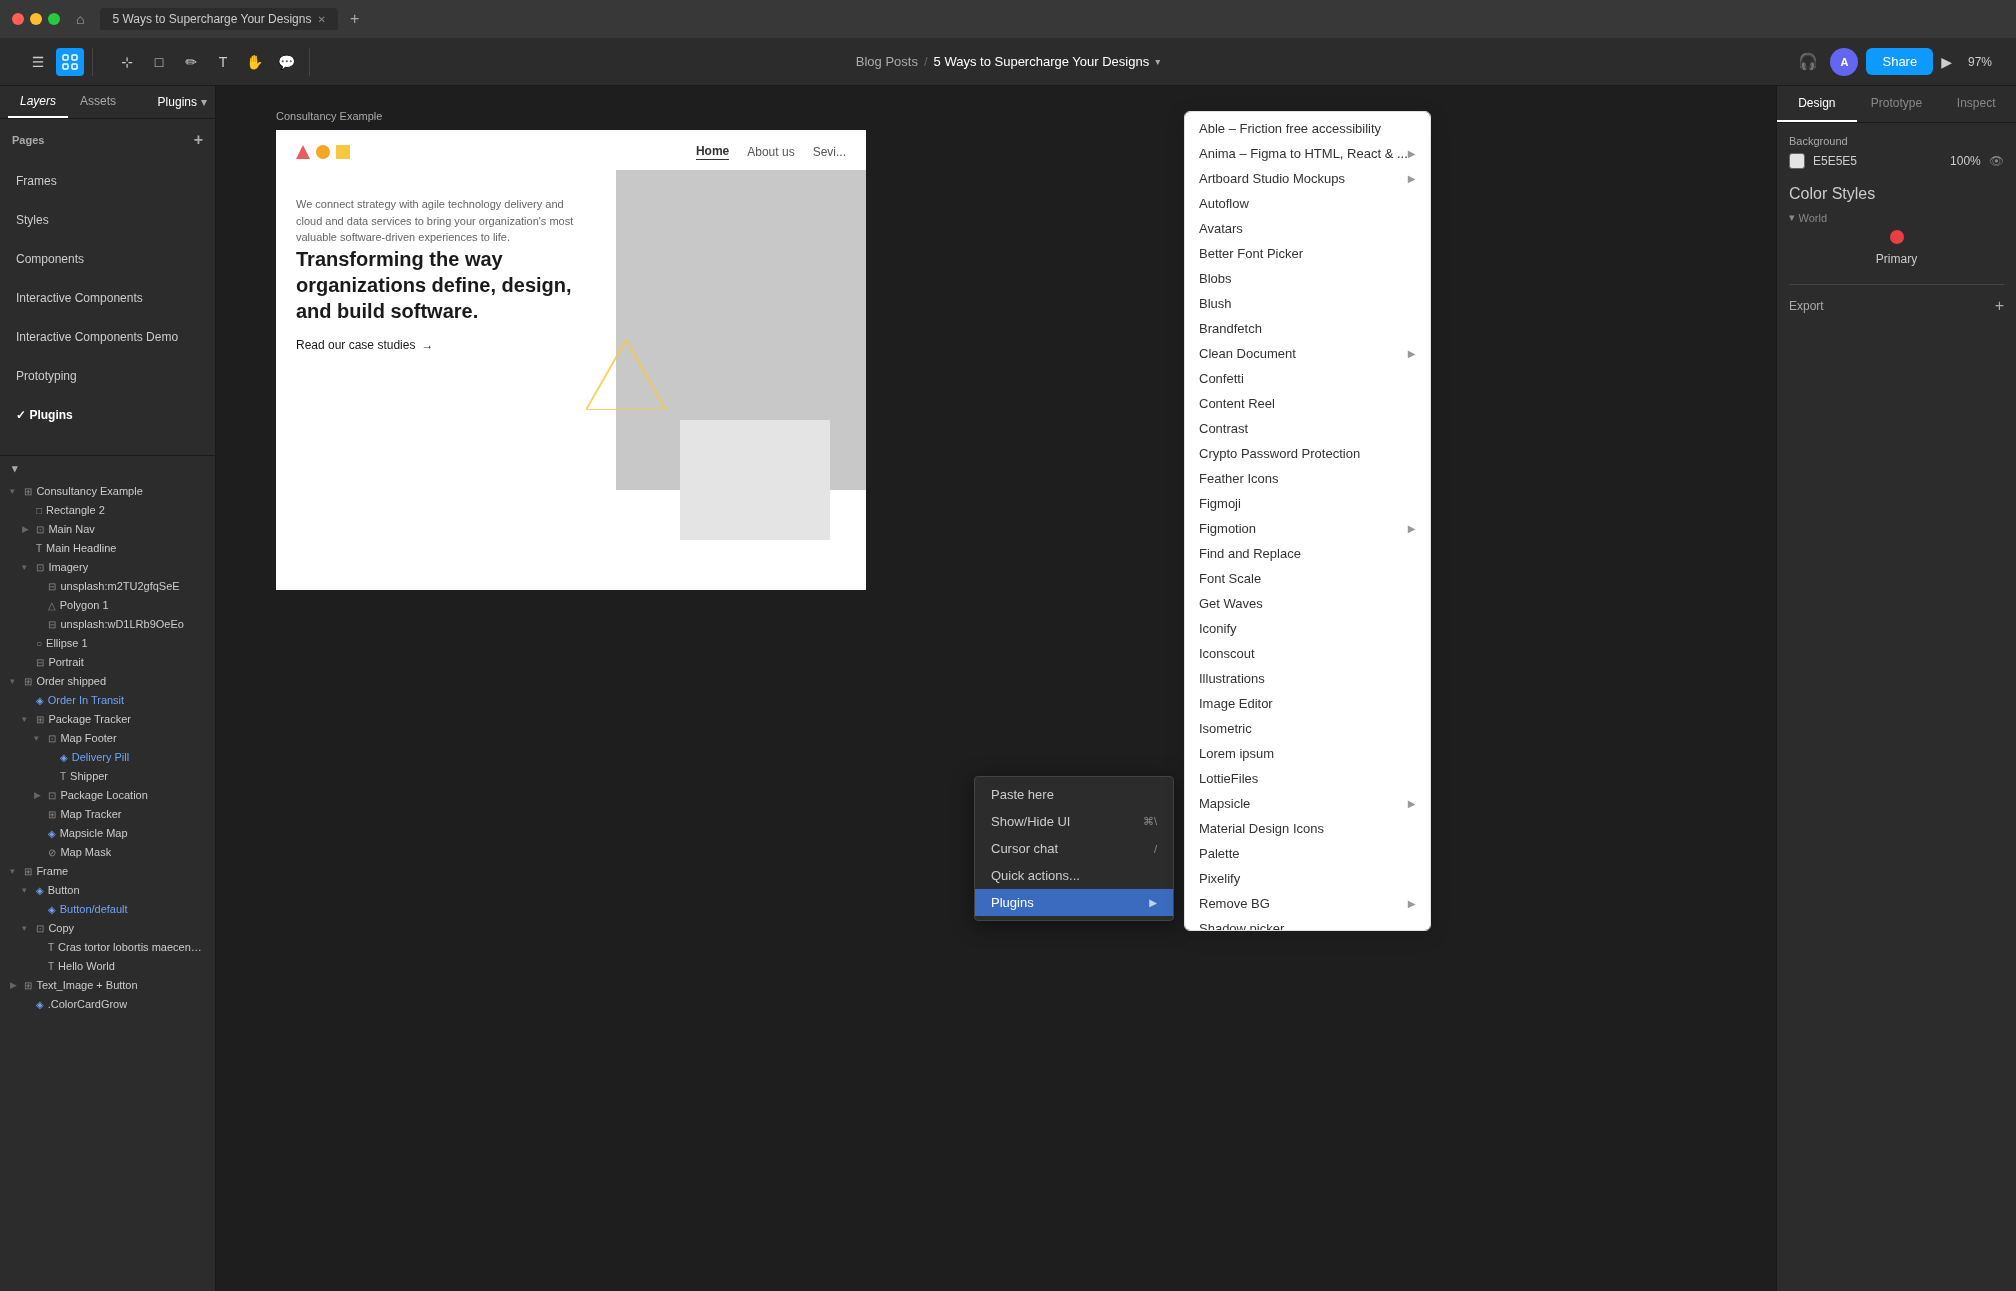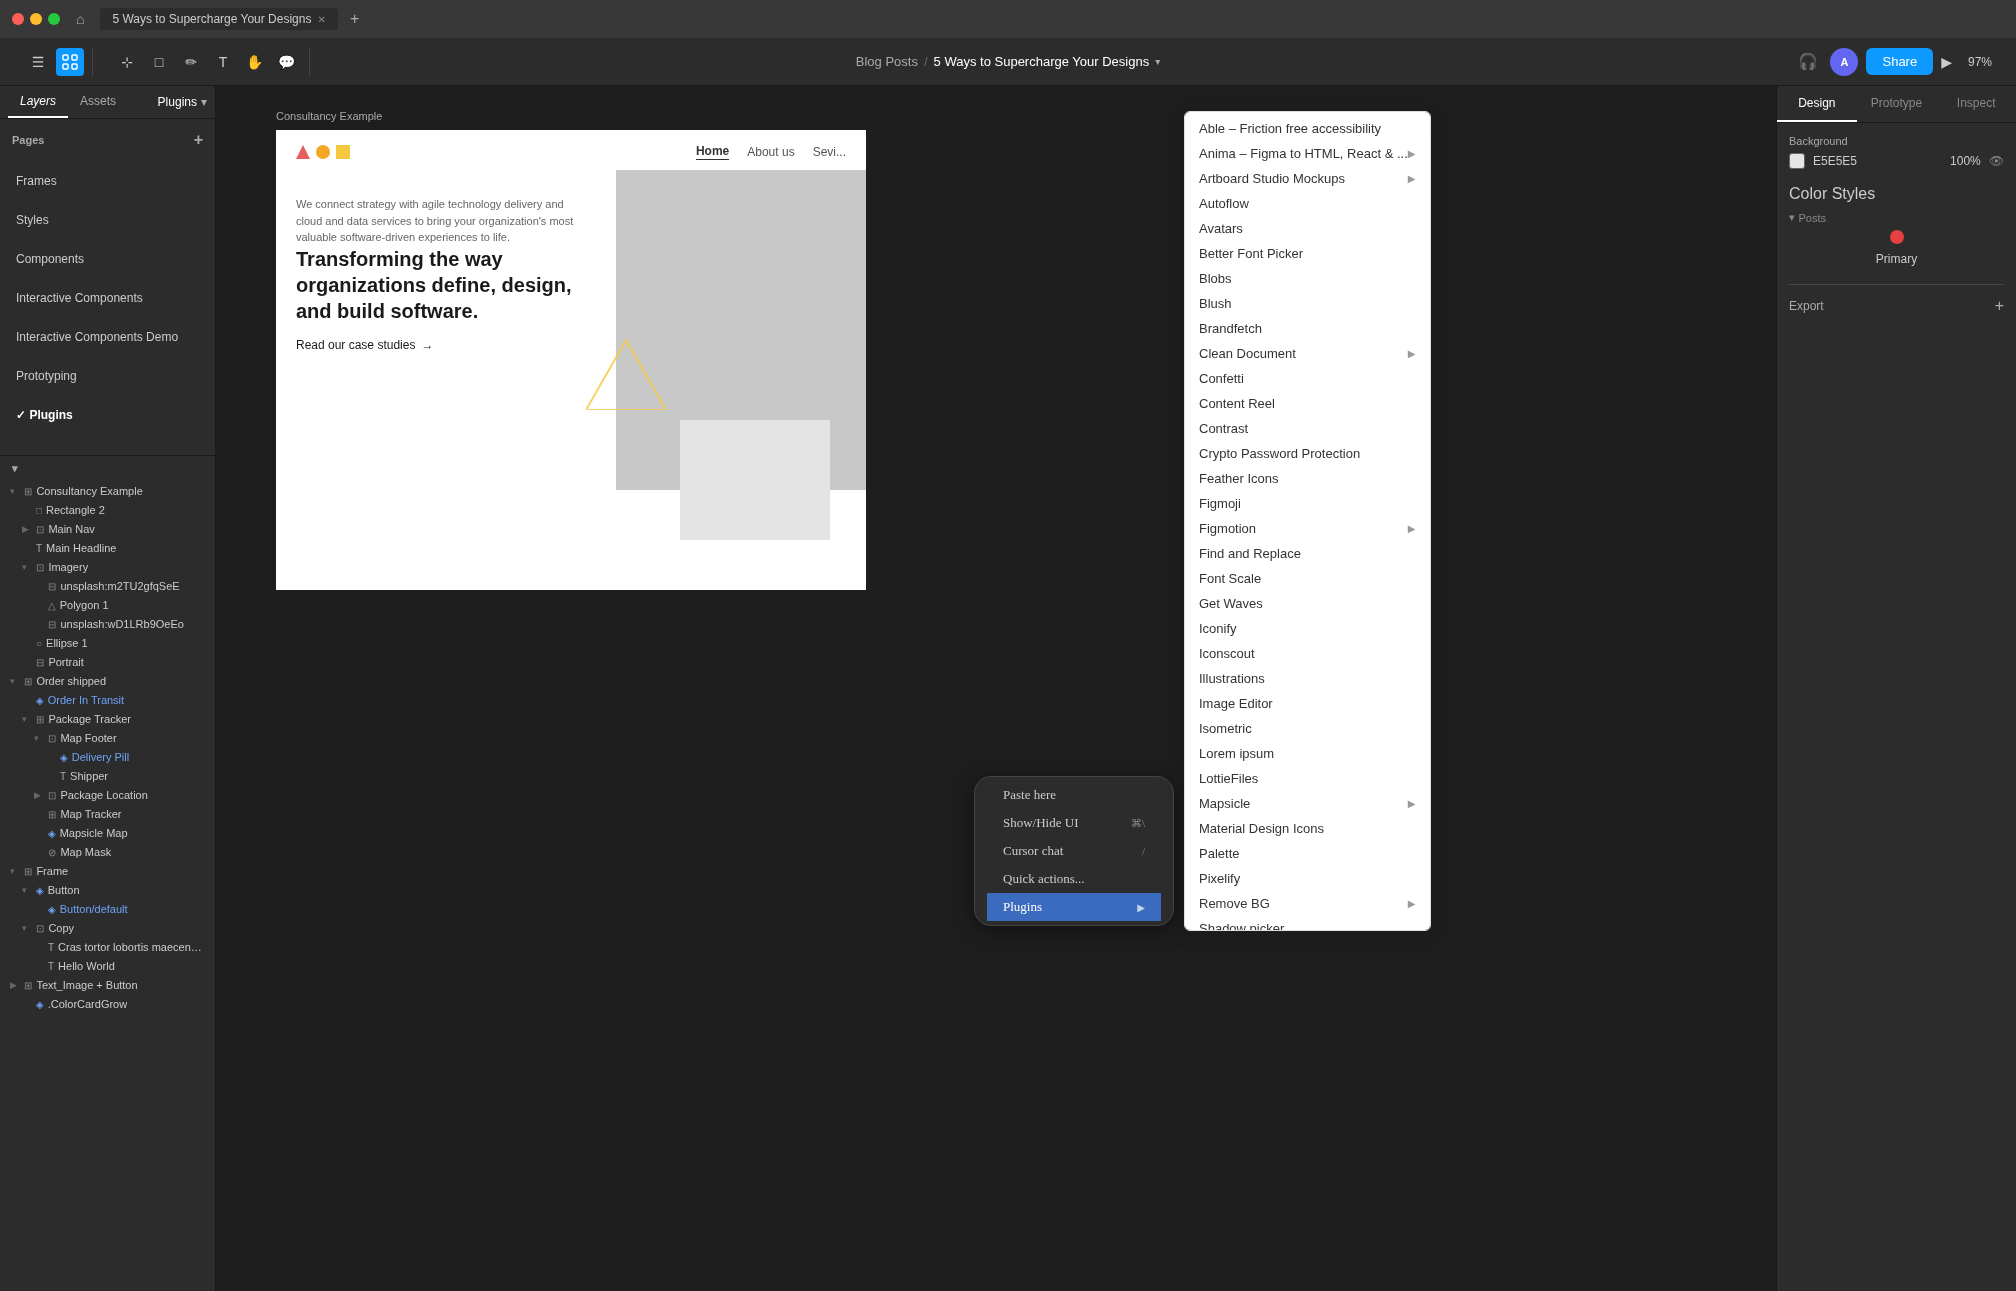--- a/index.html
+++ b/index.html
@@ -79,21 +79,21 @@
     .color-styles-header { display: flex; align-items: center; justify-content: space-between; margin-bottom: 8px; }
     .color-styles-label { font-size: 16px; color: #ccc; font-weight: 500; }
     .color-category { font-size: 11px; color: #888; margin-bottom: 4px; display: flex; align-items: center; gap: 4px; }
     .color-row { display: flex; align-items: center; gap: 8px; padding: 2px 0; flex-direction: column; }
     .color-circle { width: 14px; height: 14px; border-radius: 50%; flex-shrink: 0; }
     .export-section { border-top: 1px solid #444; padding-top: 12px; display: flex; align-items: center; justify-content: space-between; }
     .export-label { font-size: 12px; color: #aaa; }
     .export-add { color: #aaa; font-size: 16px; cursor: pointer; }
 
     
-    .context-menu { position: absolute; background: #2c2c2c; border: 1px solid #444; border-radius: 17px; padding: 4px 12px; min-width: 200px; box-shadow: 0 4px 20px rgba(0,0,0,0.5); z-index: 1000; font-family: Liberation Serif, serif; }
+    .context-menu { position: absolute; background: #2c2c2c; border: 1px solid #444; border-radius: 4px; padding: 4px 0; min-width: 200px; box-shadow: 0 4px 20px rgba(0,0,0,0.5); z-index: 1000; }
     .ctx-item { padding: 6px 16px; font-size: 13px; color: #ccc; cursor: pointer; display: flex; align-items: center; justify-content: space-between; white-space: nowrap; }
     .ctx-shortcut { color: #888; font-size: 11px; }
     .ctx-arrow { color: #888; font-size: 10px; }
 
     
     .plugin-menu { position: absolute; background: #fff; border: 1px solid #e0e0e0; border-radius: 6px; padding: 4px 0; min-width: 220px; box-shadow: 0 4px 20px rgba(0,0,0,0.15); z-index: 1001; overflow-y: auto; max-height: 820px; }
     .plugin-item { padding: 5px 14px; font-size: 13px; color: #333; cursor: pointer; display: flex; align-items: center; justify-content: space-between; }
     .pi-arrow { color: #999; font-size: 10px; }
     .consultancy-label { position: absolute; top: 24px; left: 60px; font-size: 11px; color: #aaa; }
 
@@ -528,21 +528,21 @@
           <span class="prop-eye">👁</span>
         </div>
       </div>
 
       <div class="prop-section">
         <div class="color-styles-header">
           <span class="color-styles-label">Color Styles</span>
         </div>
         <div class="color-category">
           <span>▾</span>
-          <span>Posts</span>
+          <span>World</span>
         </div>
         <div class="color-row">
           <div class="color-circle" style="background:#e84040;"></div>
           <span style="font-size:12px;color:#ccc;">Primary</span>
         </div>
       </div>
 
       <div class="export-section">
         <span class="export-label">Export</span>
         <span class="export-add">+</span>

